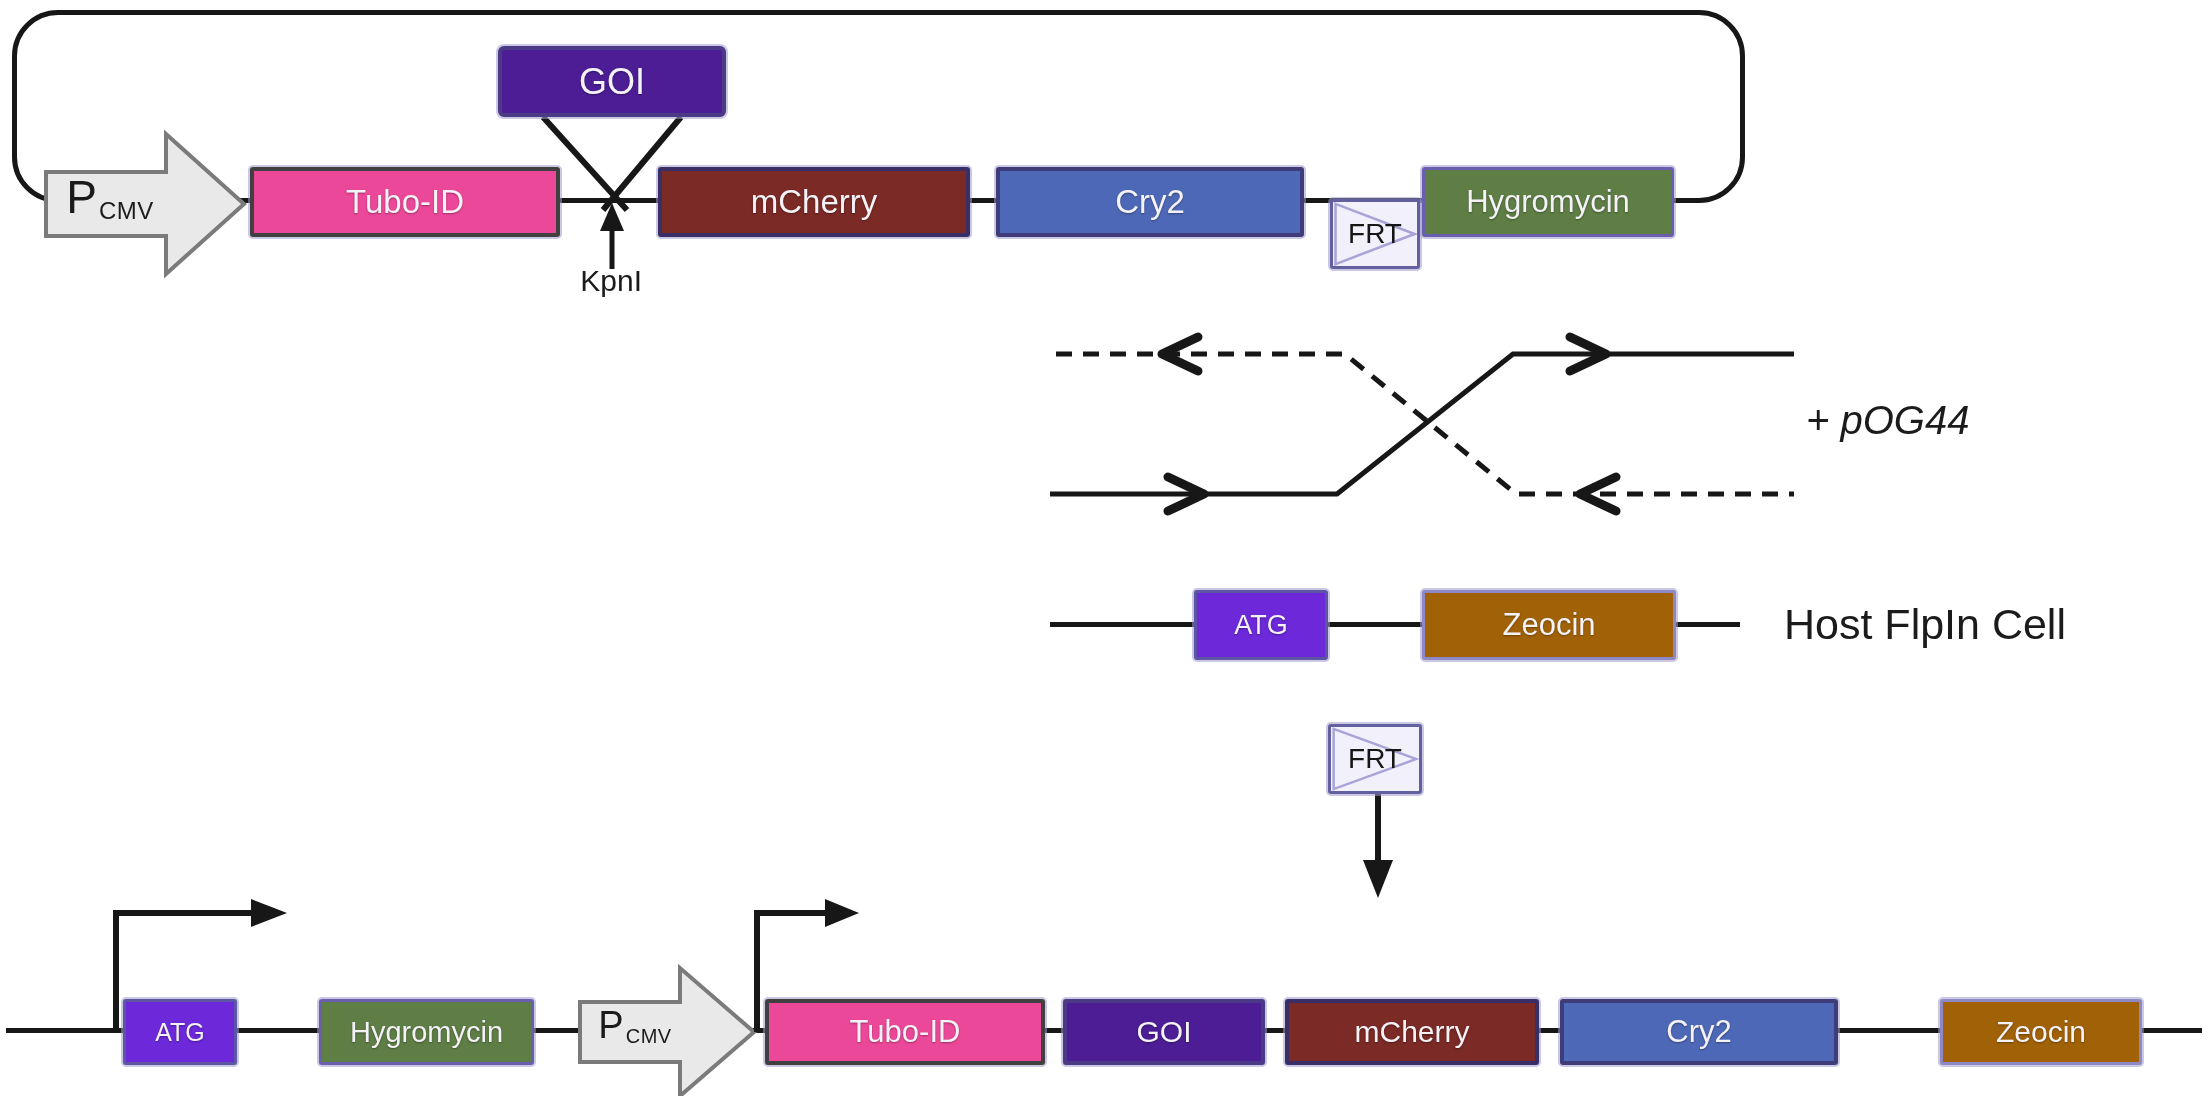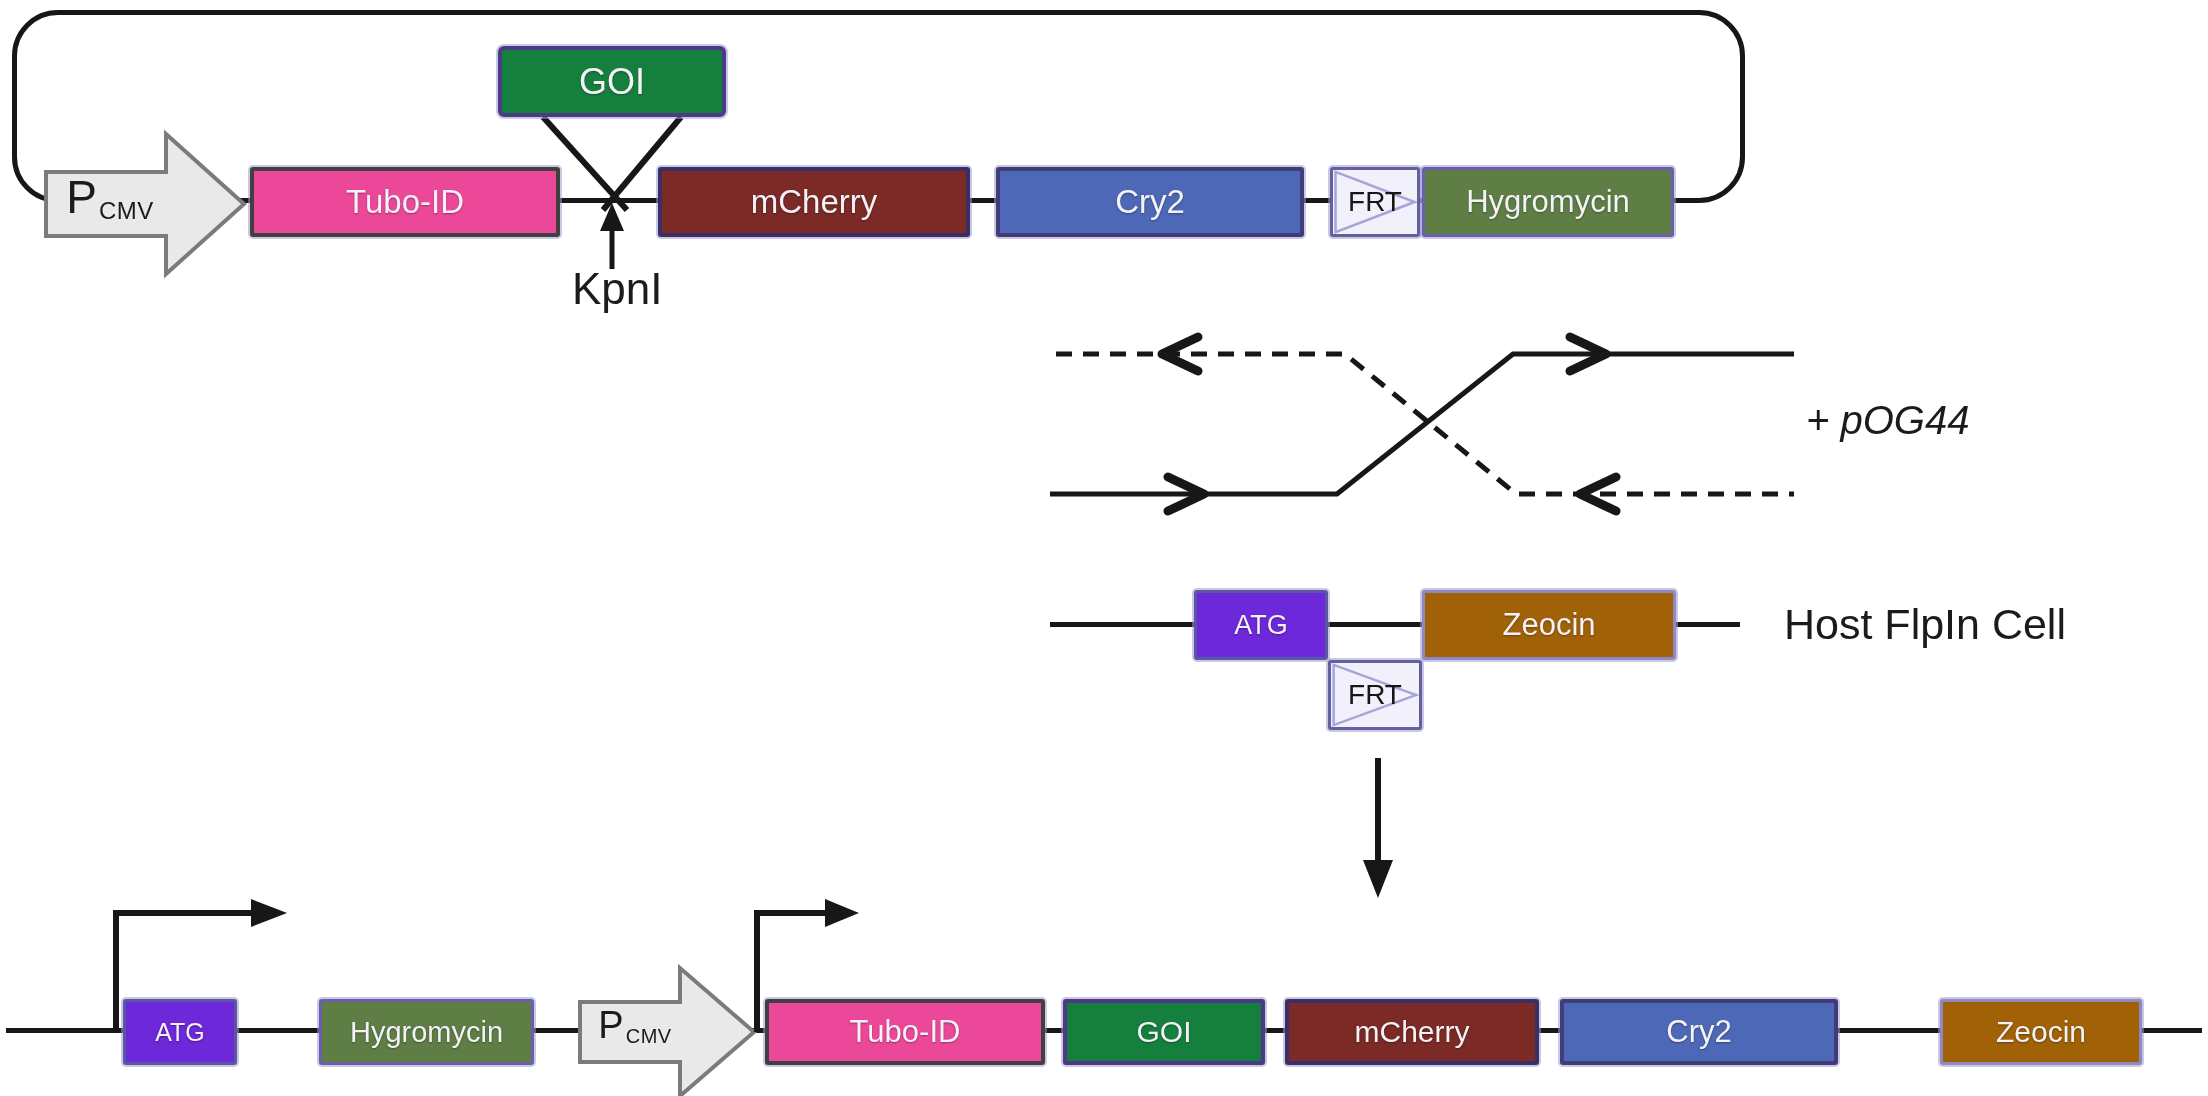--- a/index.html
+++ b/index.html
@@ -16,27 +16,27 @@
   }
   .dna-line{background:#171717;height:5px;z-index:1;}
   
   .box{
     box-sizing:border-box;display:flex;align-items:center;justify-content:center;
     z-index:3;border-radius:3px;
     box-shadow:0 0 0 2px rgba(160,155,205,.55);
   }
   .box .lbl{color:#f4f2f6;text-shadow:0 1px 2px rgba(0,0,0,.35);white-space:nowrap;}
   .gold    {background:#ec4899;border:4px solid #404040;}
-  .purple  {background:#15803d;border:4px solid #4c3a86;border-radius:6px;}
+  .purple  {background:#4c1d95;border:4px solid #4c3a86;border-radius:6px;}
   .maroon  {background:#7b2a26;border:4px solid #392f66;}
   .blue    {background:#4d68b6;border:4px solid #403b79;}
   .green   {background:#5e7e46;border:3px solid #6a5fae;}
   .dkgreen {background:#6d28d9;border:3px solid #5c55a3;}
   .navy    {background:#a16207;border:3px solid #8e88c4;}
-  .frtbox  {background:#f2f1fb;border:3px solid #63609f;position:relative;}
+  .frtbox  {background:#f2f1fb;border:3px solid #63609f;position:relative;margin-top:32px;}
   .frtbox .lbl{color:#161616;text-shadow:none;position:relative;z-index:2;}
   .frt-tri{position:absolute;left:0;top:0;width:100%;height:100%;z-index:1;}
   .frt-tri polygon{fill:none;stroke:#a9a4d8;stroke-width:2.5;vector-effect:non-scaling-stroke;}
   
   .pcmv-label{display:flex;align-items:baseline;justify-content:center;color:#1b1b1b;z-index:4;}
   .pcmv-label .p{font-size:46px;}
   .pcmv-label .sub{font-size:24px;transform:translateY(6px);margin-left:2px;letter-spacing:.5px;}
   .pcmv-label.small .p{font-size:38px;}
   .pcmv-label.small .sub{font-size:20px;transform:translateY(5px);}
   .side-label{color:#1b1b1b;white-space:nowrap;z-index:4;}
@@ -65,21 +65,21 @@
     <span class="lbl" style="font-size:36px;">GOI</span>
   </div>
   <svg class="abs" style="left:520px;top:112px;" width="190" height="106">
     <line x1="23" y1="5" x2="107" y2="98" stroke="#171717" stroke-width="6"></line>
     <line x1="161" y1="5" x2="83" y2="98" stroke="#171717" stroke-width="6"></line>
   </svg>
   <svg class="abs" style="left:595px;top:200px;" width="34" height="72">
     <line x1="17" y1="28" x2="17" y2="69" stroke="#171717" stroke-width="5"></line>
     <polygon points="17,3 5,31 29,31" fill="#171717"></polygon>
   </svg>
-  <div class="abs side-label" style="left:572px;top:264px;width:116px;text-align:left;font-size:44px;">KpnI</div>
+  <div class="abs side-label" style="left:526px;top:264px;width:116px;text-align:right;font-size:30px;">KpnI</div>
 
   <div class="abs box maroon" style="left:658px;top:167px;width:312px;height:70px;">
     <span class="lbl" style="font-size:33px;">mCherry</span>
   </div>
   <div class="abs box blue" style="left:996px;top:167px;width:308px;height:70px;">
     <span class="lbl" style="font-size:33px;">Cry2</span>
   </div>
   <div class="abs box frtbox" style="left:1330px;top:167px;width:90px;height:70px;">
     <svg class="frt-tri" viewBox="0 0 100 100" preserveAspectRatio="none">
       <polygon points="3,3 97,50 3,97"></polygon>

